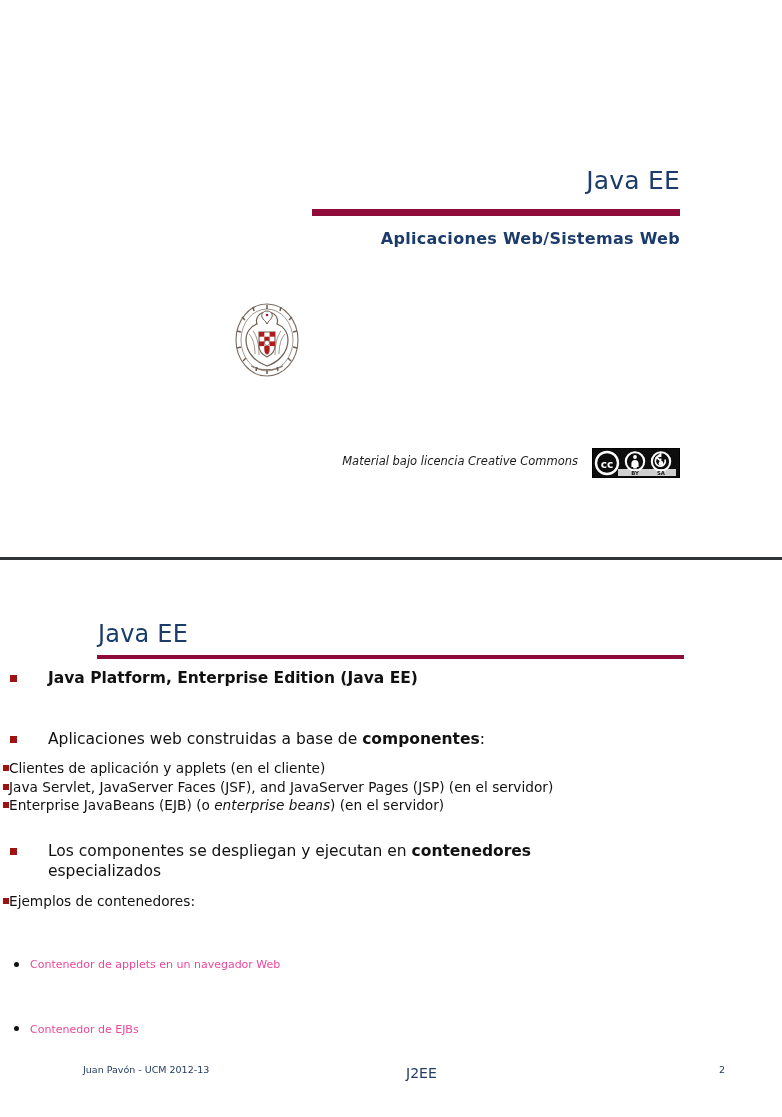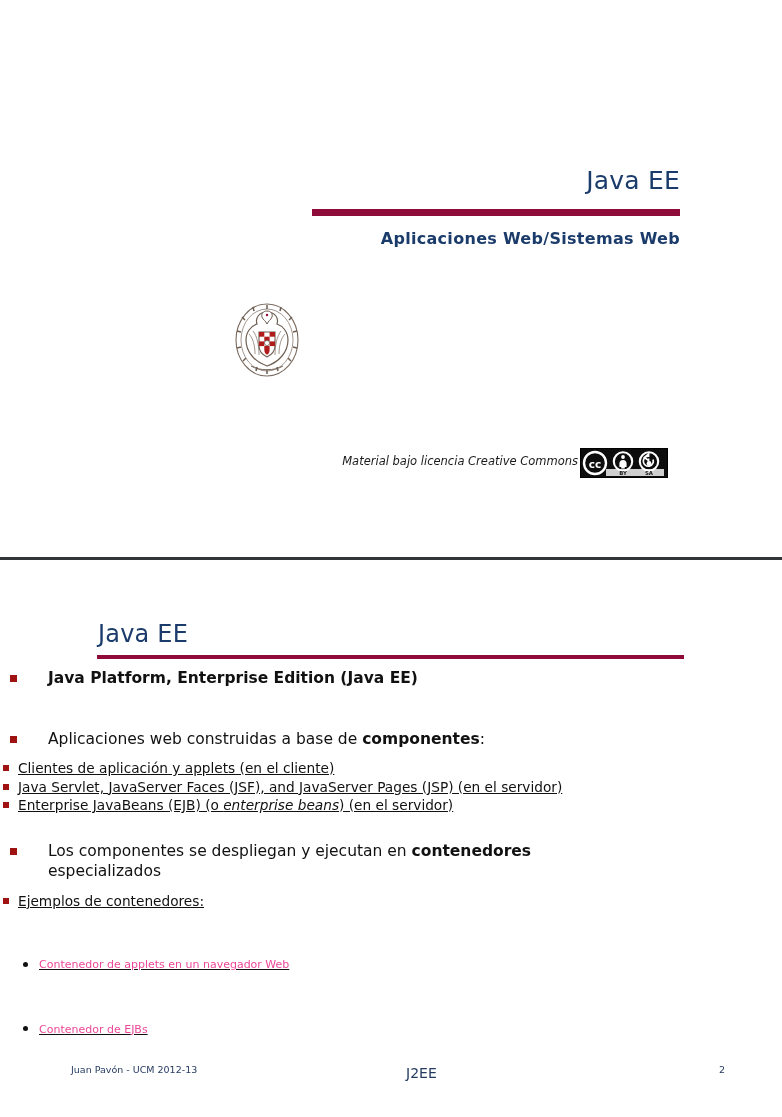--- a/index.html
+++ b/index.html
@@ -91,21 +91,21 @@
     right: 102px;
     top: 7px;
     font-size: 11.5px;
     font-style: italic;
     color: #1a1a1a;
     white-space: nowrap;
     font-family: "DejaVu Sans", "Liberation Sans", sans-serif;
   }
   .cc-badge {
     position: absolute;
-    right: 12px;
+    right: 0;
     top: 1px;
     width: 88px;
     height: 30px;
     background: #fdba74;
     border: 1px solid #000;
     box-sizing: border-box;
   }
 
   
   #page-divider {
@@ -168,25 +168,24 @@
     content: "";
     position: absolute;
     left: 10px;
     top: 7px;
     width: 7px;
     height: 7px;
     background: #9e1212;
   }
   ul.lvl2 > li {
     position: relative;
-    padding-left: 18px;
+    padding-left: 9px;
     font-size: 13.7px;
     line-height: 18.5px;
     color: #111;
-    text-decoration: underline;
   }
   ul.lvl2 > li::before {
     content: "";
     position: absolute;
     left: 3px;
     top: 6px;
     width: 6px;
     height: 6px;
     background: #9e1212;
   }
@@ -223,21 +222,21 @@
   
   #slide-footer {
     position: absolute;
     left: 0;
     top: 500px;
     width: 782px;
     height: 24px;
     font-size: 9.5px;
     color: #243b60;
   }
-  .f-left  { position: absolute; left: 71px; top: 4px; text-align: center; }
+  .f-left  { position: absolute; left: 83px; top: 4px; text-align: center; }
   .f-mid   { position: absolute; left: 381px; top: 5px; font-size: 14px; margin-left: 25px; }
   .f-right { position: absolute; left: 719px; top: 4px; }
 </style>
 </head>
 <body>
 
 <div id="slide-one">
 
   <div class="cover-title">Java EE</div>
 

